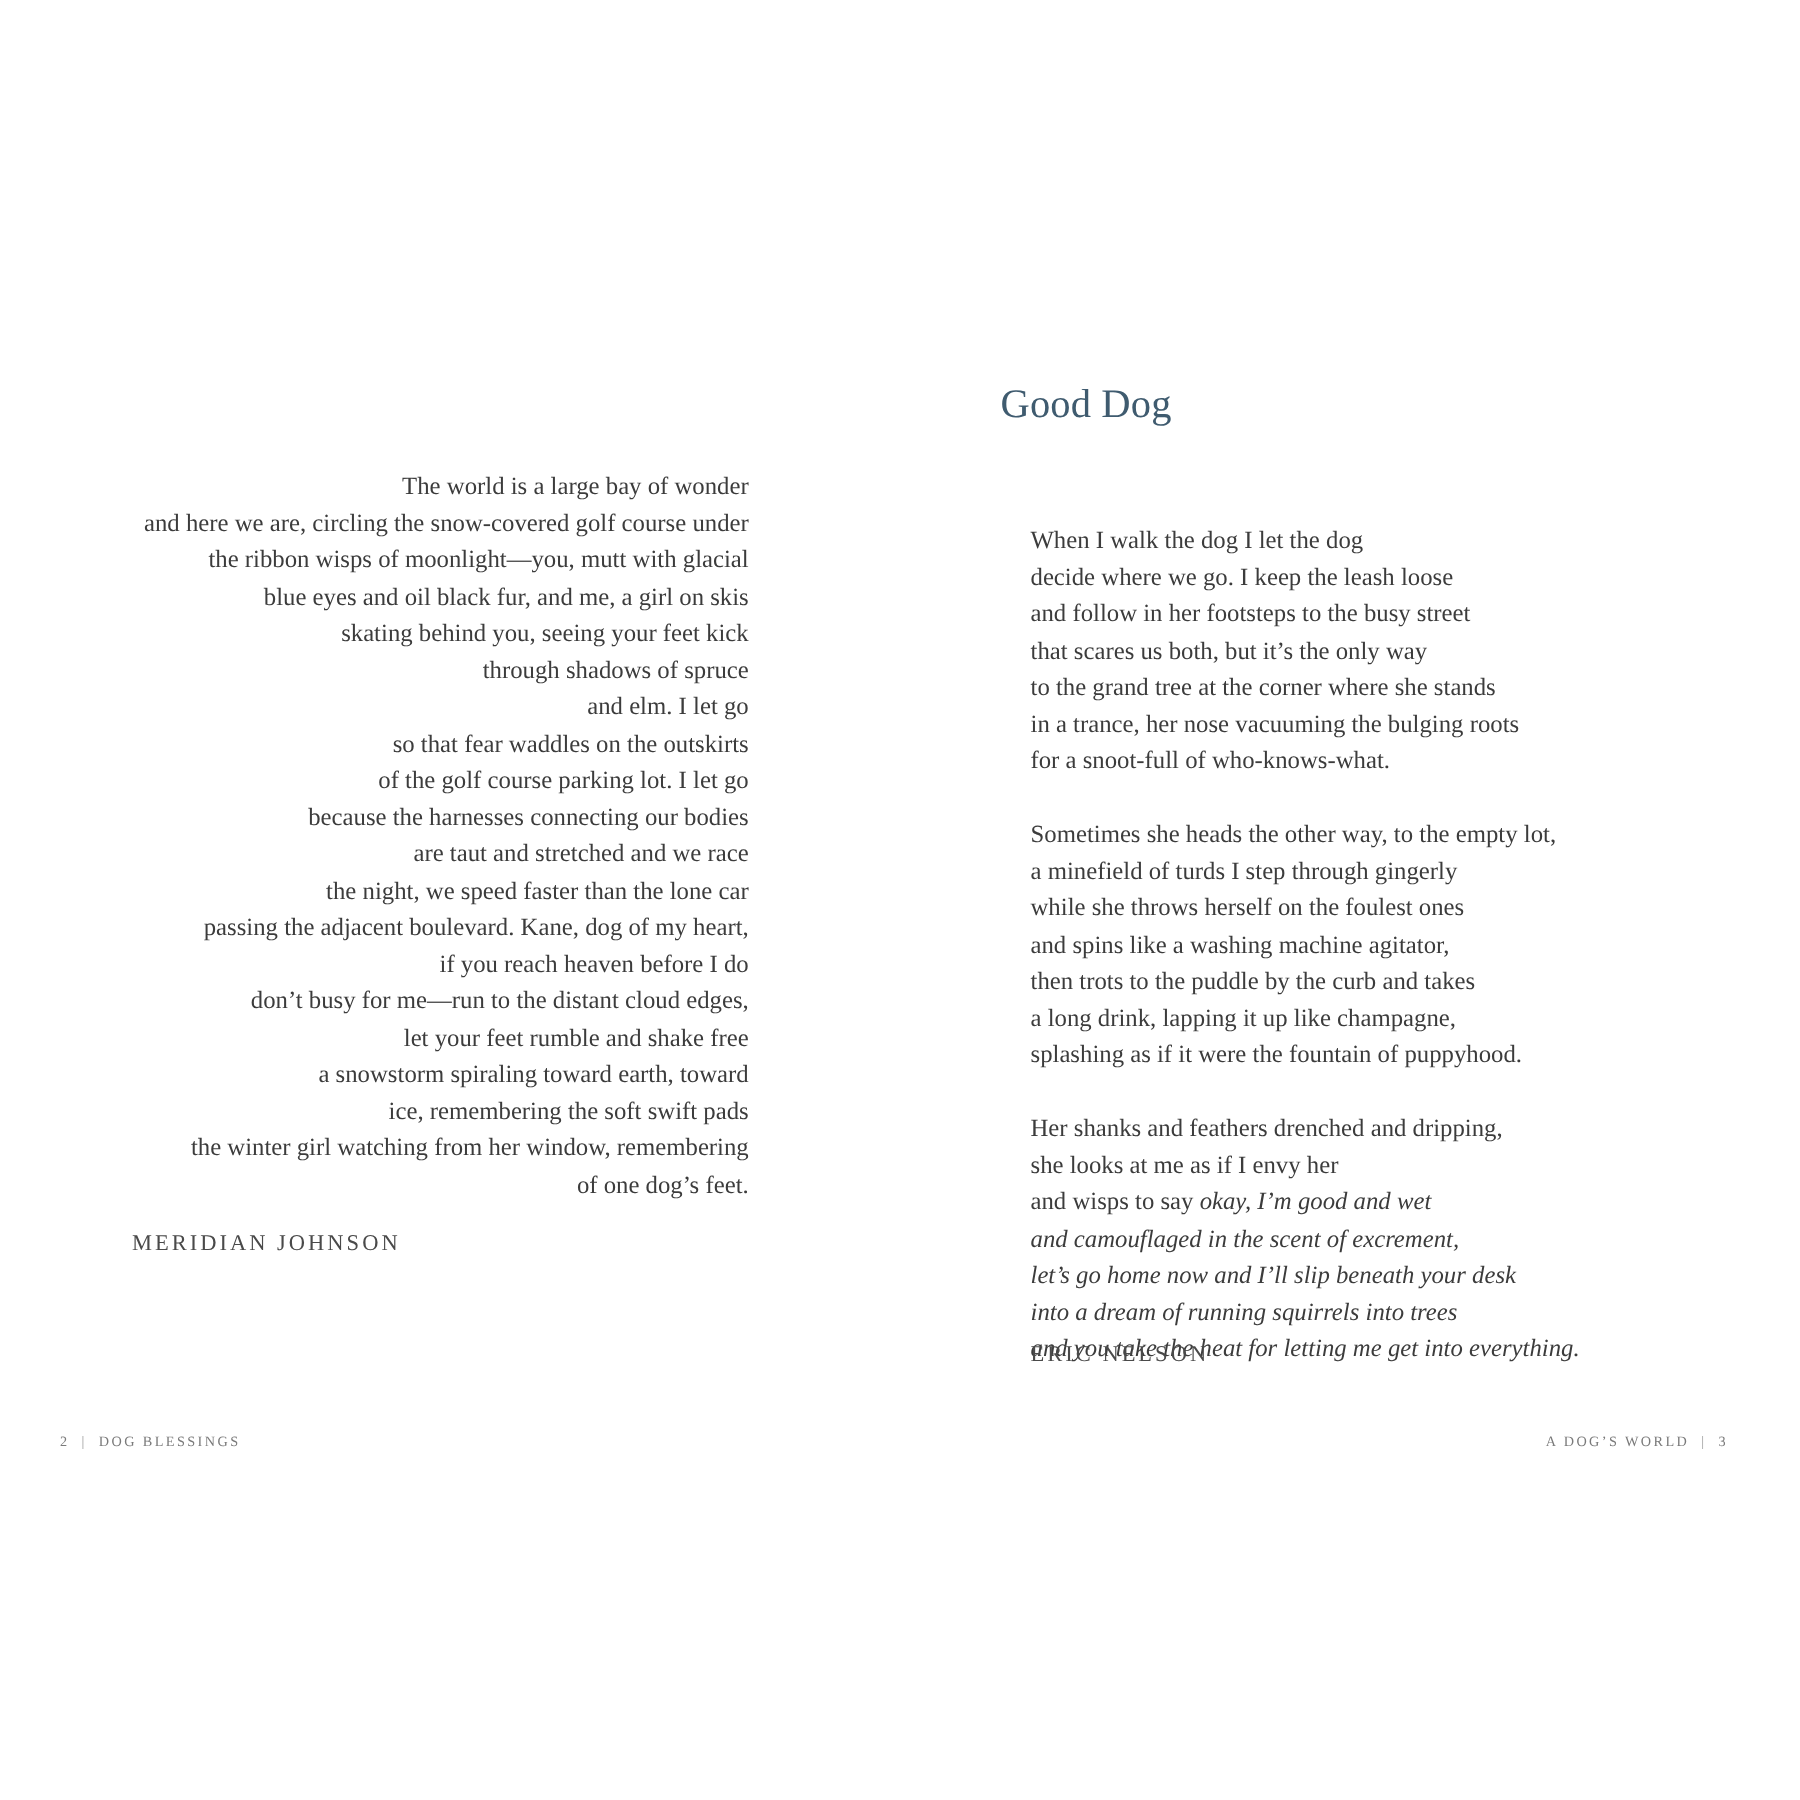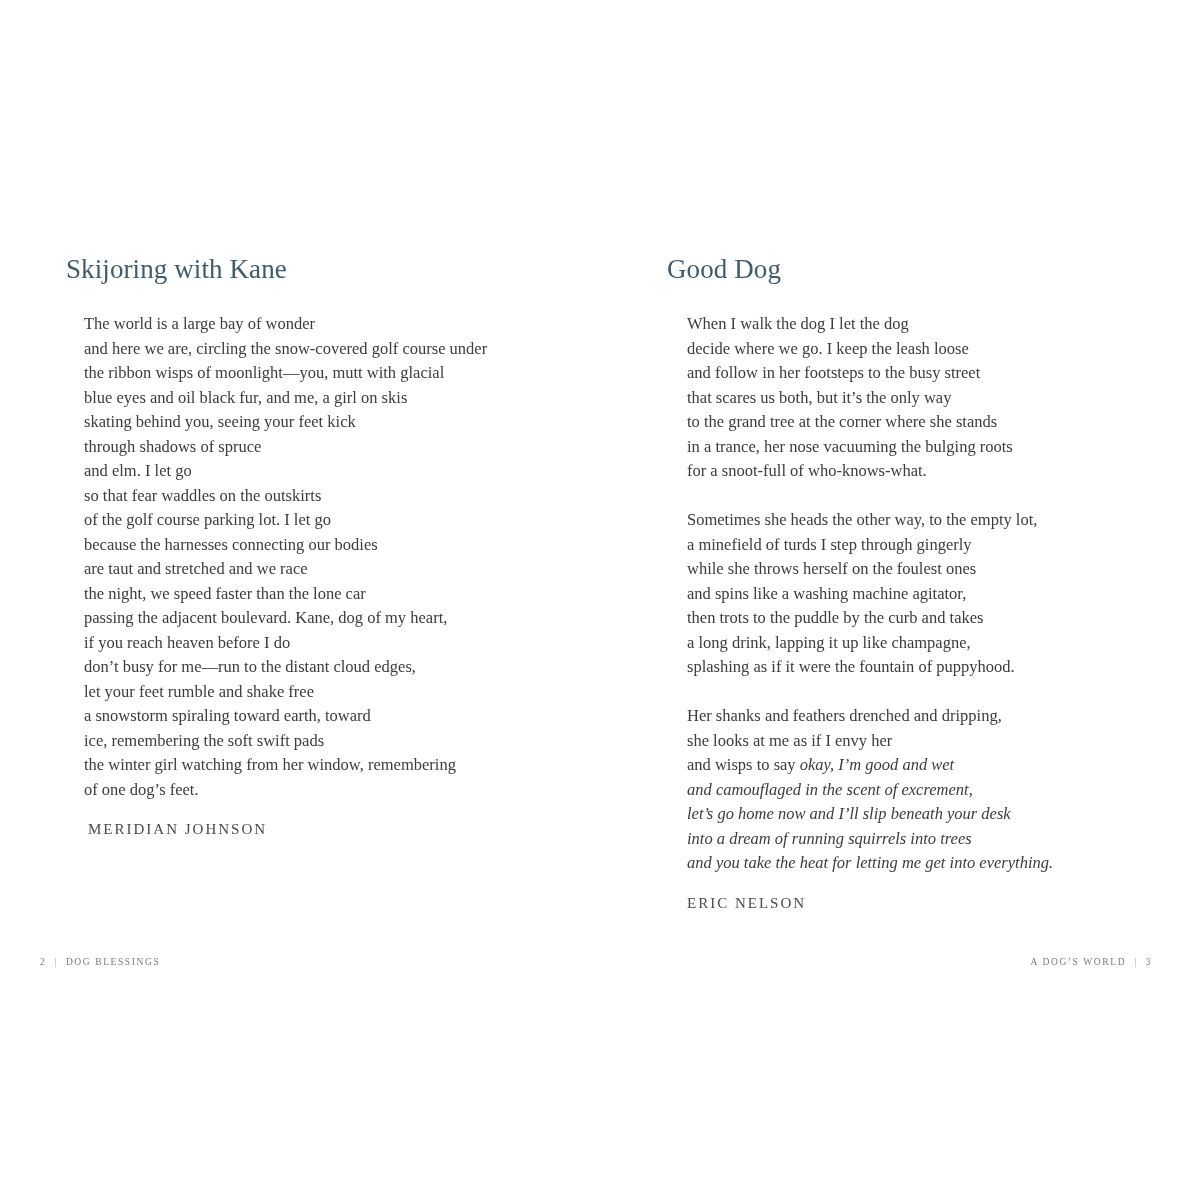--- a/index.html
+++ b/index.html
@@ -39,22 +39,22 @@
     .poem-body {
       position: absolute;
       top: 312px;
       margin: 0;
       padding: 0;
       list-style: none;
       font-size: 16.5px;
       line-height: 24.5px;
       color: #3c3c3c;
     }
-    .page.left .poem-body { left: 84px; }
-    .page.right .poem-body { left: 87px; }
+    .page.left .poem-body { left: 96px; text-align: right; }
+    .page.right .poem-body { left: 87px; margin-top: 36px; }
 
     .line { white-space: nowrap; display: block; min-height: 24.5px; }
     .stanza-gap { display: block; height: 24.5px; }
     em, .it { font-style: italic; }
 
     .author {
       position: absolute;
       font-size: 15px;
       letter-spacing: 2px;
       color: #4a4a4a;
@@ -75,21 +75,20 @@
       gap: 8px;
     }
     .page.left .footer { left: 40px; }
     .page.right .footer { right: 48px; justify-content: flex-end; }
     .footer .sep { color: #999; }
   </style>
 </head>
 <body>
 
 <div class="page left">
-  <h2 class="poem-title">Skijoring with Kane</h2>
 
   <div class="poem-body">
     <span class="line">The world is a large bay of wonder</span>
     <span class="line">and here we are, circling the snow-covered golf course under</span>
     <span class="line">the ribbon wisps of moonlight—you, mutt with glacial</span>
     <span class="line">blue eyes and oil black fur, and me, a girl on skis</span>
     <span class="line">skating behind you, seeing your feet kick</span>
     <span class="line">through shadows of spruce</span>
     <span class="line">and elm. I let go</span>
     <span class="line">so that fear waddles on the outskirts</span>

